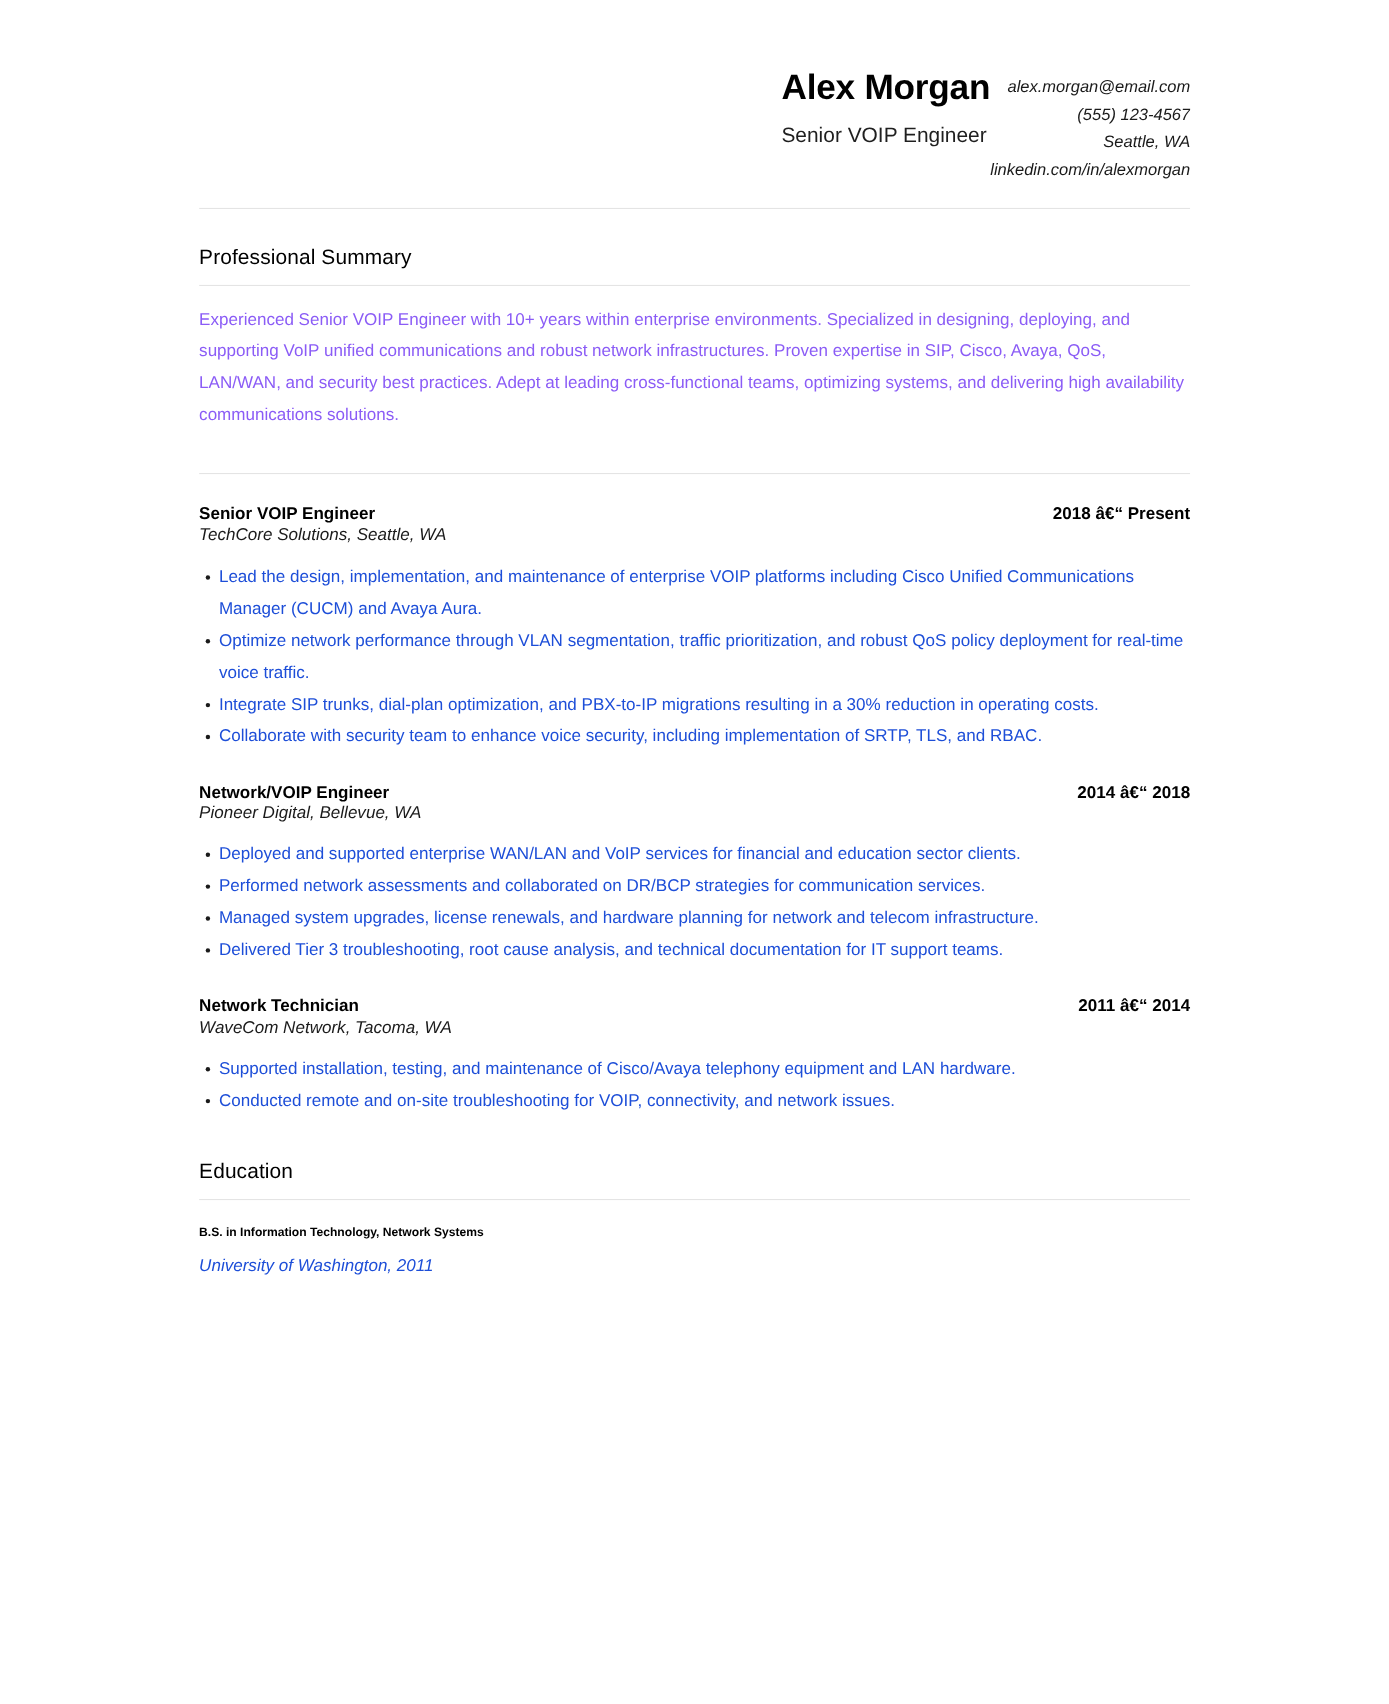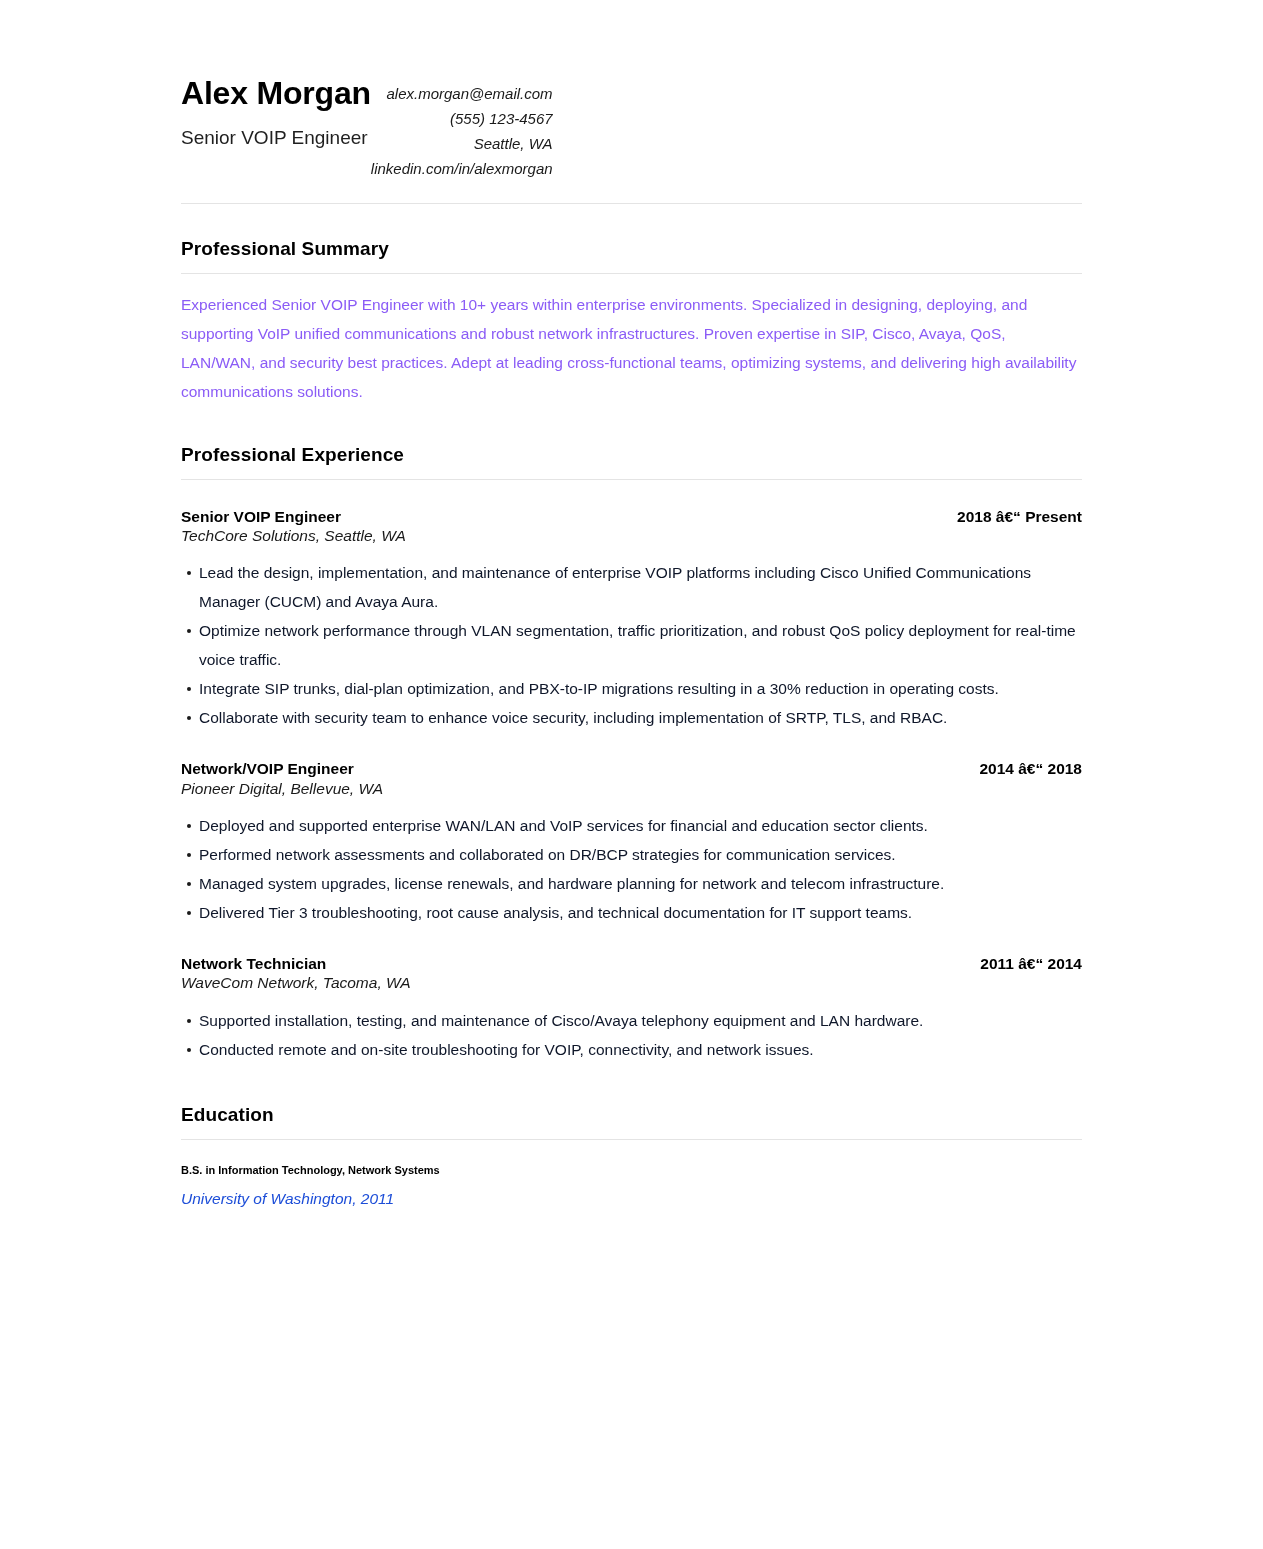--- a/index.html
+++ b/index.html
@@ -30,23 +30,22 @@
     top: 0;
     width: 901px;
     height: 1296px;
     overflow: hidden;
   }
 
   
   .header {
     display: flex;
     align-items: flex-start;
-    justify-content: flex-start;
+    justify-content: flex-end;
     padding-top: 62px;
-    margin-top: 14px;
   }
   .header-left { flex: 0 0 auto; }
 
   .name {
     font-size: 32px;
     font-weight: bold;
     line-height: 1.12;
     letter-spacing: -0.2px;
     color: #000000;
     margin: 0;
@@ -76,21 +75,21 @@
     margin-top: 22px;
   }
 
   
   .section { margin-top: 34px; }
   .section.exp { margin-top: 38px; }
   .section.edu { margin-top: 40px; }
 
   .section-title {
     font-size: 19px;
-    font-weight: bold;
+    font-weight: normal;
     color: #000000;
     margin: 0;
     line-height: 1.2;
     letter-spacing: 0.1px;
   }
   .section-rule {
     border-top: 1px solid #e4e4e4;
     margin-top: 12px;
   }
 
@@ -136,21 +135,21 @@
   ul.bullets {
     list-style: none;
     margin: 13px 0 0 0;
     padding: 0;
   }
   ul.bullets > li {
     position: relative;
     padding-left: 18px;
     font-size: 15.5px;
     line-height: 29px;
-    color: #0f172a;
+    color: #1d4ed8;
     margin-bottom: 0;
   }
   ul.bullets > li::before {
     content: "";
     position: absolute;
     left: 6px;
     top: 13px;
     width: 4px;
     height: 4px;
     border-radius: 50%;
@@ -193,21 +192,20 @@
     </div>
     <div class="header-rule"></div>
 
     <div class="section">
       <div class="section-title">Professional Summary</div>
       <div class="section-rule"></div>
       <p class="summary-text">Experienced Senior VOIP Engineer with 10+ years within enterprise environments. Specialized in designing, deploying, and supporting VoIP unified communications and robust network infrastructures. Proven expertise in SIP, Cisco, Avaya, QoS, LAN/WAN, and security best practices. Adept at leading cross-functional teams, optimizing systems, and delivering high availability communications solutions.</p>
     </div>
 
     <div class="section exp">
-      <div class="section-title">Professional Experience</div>
       <div class="section-rule"></div>
 
       <div class="job">
         <div class="job-head">
           <div class="job-title">Senior VOIP Engineer</div>
           <div class="job-dates">2018 â€“ Present</div>
         </div>
         <div class="job-org">TechCore Solutions, Seattle, WA</div>
         <ul class="bullets">
           <li>Lead the design, implementation, and maintenance of enterprise VOIP platforms including Cisco Unified Communications Manager (CUCM) and Avaya Aura.</li>

